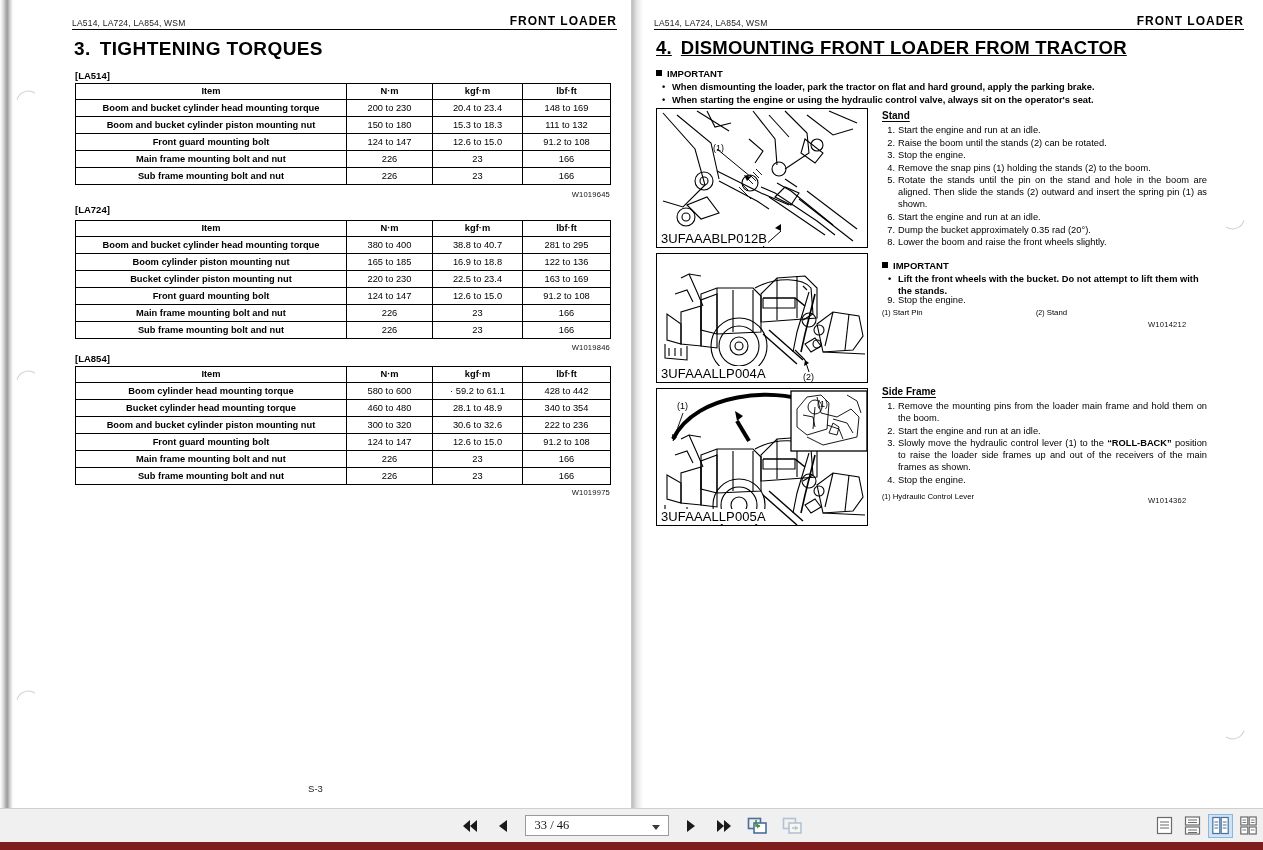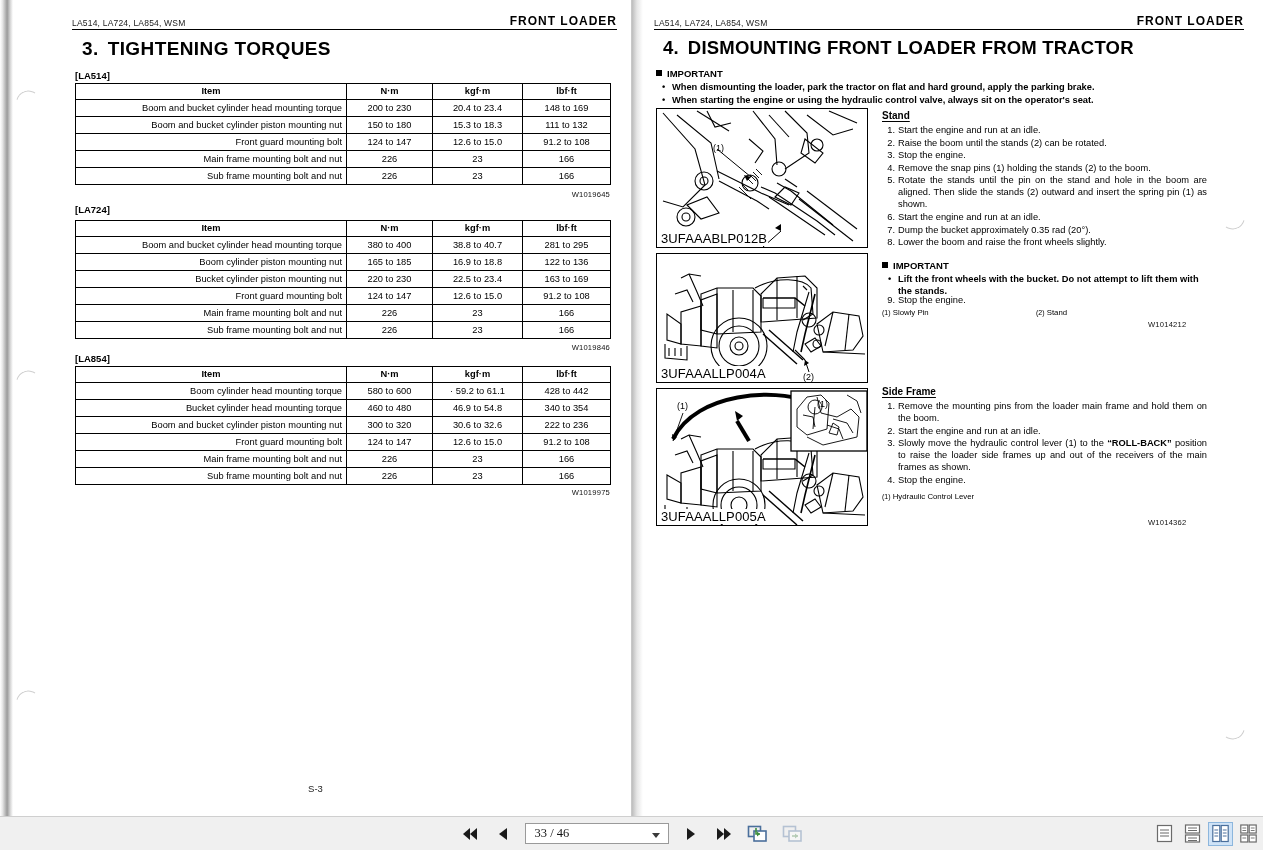--- a/index.html
+++ b/index.html
@@ -121,21 +121,21 @@
     height: 17px;
     padding: 0 4px;
     font-weight: normal;
     line-height: 1.1;
   }
   table.torque th {
     text-align: center;
     font-weight: bold;
     height: 16px;
   }
-  table.torque td.item { text-align: right; }
+  table.torque td.item { text-align: center; font-weight: bold; }
   table.torque td.val { text-align: center; }
   col.c-item { width: 271px; }
   col.c-nm   { width: 86px; }
   col.c-kgf  { width: 90px; }
   col.c-lbf  { width: 88px; }
 
   .code {
     position: absolute;
     font-size: 7.6px;
     color: #111;
@@ -230,21 +230,21 @@
     bottom: 22px;
     width: 100%;
     text-align: center;
     font-size: 9.5px;
     color: #222;
   }
 
   
   #toolbar {
     position: absolute;
-    left: 0; bottom: 0;
+    left: 0; bottom: 8px;
     width: 1263px; height: 34px;
     background: #f0f0f0;
     border-top: 1px solid #cfcfcf;
     display: flex;
     align-items: center;
     justify-content: center;
   }
   .tb-center {
     display: flex;
     align-items: center;
@@ -318,21 +318,21 @@
       <div class="arc" style="left:16px;top:370px;width:30px;height:40px;"></div>
       <div class="arc" style="left:16px;top:690px;width:30px;height:40px;"></div>
 
       <div class="content" style="left:72px;width:545px;">
 
         <div class="pg-header">
           <span class="hdr-left">LA514, LA724, LA854, WSM</span>
           <span class="hdr-right">FRONT LOADER</span>
         </div>
 
-        <div class="sec-title" style="top:38px;left:10px;">
+        <div class="sec-title" style="top:38px;left:2px;">
           <span class="num">3.</span><span>TIGHTENING TORQUES</span>
         </div>
 
         <div class="model-tag" style="top:70px;left:3px;">[LA514]</div>
         <table class="torque" style="top:83px;left:3px;width:535px;">
           <colgroup>
               <col class="c-item">
               <col class="c-nm">
               <col class="c-kgf">
               <col class="c-lbf">
@@ -456,21 +456,21 @@
           <tbody>
             <tr>
                 <td class="item">Boom cylinder head mounting torque</td>
                 <td class="val">580 to 600</td>
                 <td class="val">· 59.2 to 61.1</td>
                 <td class="val">428 to 442</td>
               </tr>
             <tr>
                 <td class="item">Bucket cylinder head mounting torque</td>
                 <td class="val">460 to 480</td>
-                <td class="val">46.9 to 54.8</td>
+                <td class="val">28.1 to 48.9</td>
                 <td class="val">340 to 354</td>
               </tr>
             <tr>
                 <td class="item">Boom and bucket cylinder piston mounting nut</td>
                 <td class="val">300 to 320</td>
                 <td class="val">30.6 to 32.6</td>
                 <td class="val">222 to 236</td>
               </tr>
             <tr>
                 <td class="item">Front guard mounting bolt</td>
@@ -504,21 +504,21 @@
       <div class="arc" style="right:18px;top:190px;width:30px;height:40px;transform:rotate(160deg);"></div>
       <div class="arc" style="right:18px;top:700px;width:30px;height:40px;transform:rotate(160deg);"></div>
 
       <div class="content" style="left:22px;width:590px;">
 
         <div class="pg-header">
           <span class="hdr-left">LA514, LA724, LA854, WSM</span>
           <span class="hdr-right">FRONT LOADER</span>
         </div>
 
-        <div class="sec-title sec-title-r" style="top:37px;left:9px;">
+        <div class="sec-title sec-title-r" style="top:37px;left:2px;text-decoration:underline;">
           <span class="num">4.</span><span>DISMOUNTING FRONT LOADER FROM TRACTOR</span>
         </div>
 
         <div class="imp-block" style="top:68px;left:2px;width:580px;">
           <div class="imp-head">
             <span class="sq"></span><span>IMPORTANT</span>
           </div>
           <div class="imp-item"><span class="bullet">•</span><span>When dismounting the loader, park the tractor on flat and hard ground, apply the parking brake.</span></div>
           <div class="imp-item"><span class="bullet">•</span><span>When starting the engine or using the hydraulic control valve, always sit on the operator's seat.</span></div>
         </div>
@@ -714,41 +714,41 @@
           </div>
           <div class="imp-item"><span class="bullet">•</span><span>Lift the front wheels with the bucket.  Do not attempt to lift them with the stands.</span></div>
         </div>
 
         <ol class="steps" style="top:294px;left:228px;width:325px;">
           <li><span class="n">9.</span><span>Stop the engine.</span></li>
         </ol>
 
         <div class="legend" style="top:308px;left:228px;">
           <span class="k">(1)</span>
-          <span>Slowly Pin</span>
+          <span>Start Pin</span>
         </div>
         <div class="legend" style="top:308px;left:382px;">
           <span class="k">(2)</span>
           <span>Stand</span>
         </div>
         <div class="code" style="top:320px;left:494px;text-align:center;">W1014212</div>
 
         <div class="subhead" style="top:386px;left:228px;">Side Frame</div>
         <ol class="steps" style="top:400px;left:228px;width:325px;">
           <li><span class="n">1.</span><span>Remove the mounting pins from the loader main frame and hold them on the boom.</span></li>
           <li><span class="n">2.</span><span>Start the engine and run at an idle.</span></li>
           <li><span class="n">3.</span><span>Slowly move the hydraulic control lever (1) to the </span><b>“ROLL-BACK”</b><span> position to raise the loader side frames up and out of the receivers of the main frames as shown.</span></li>
           <li><span class="n">4.</span><span>Stop the engine.</span></li>
         </ol>
 
         <div class="legend" style="top:492px;left:228px;">
           <span class="k">(1)</span>
           <span>Hydraulic Control Lever</span>
         </div>
-        <div class="code" style="top:518px;left:494px;">W1014362</div>
+        <div class="code" style="top:496px;left:494px;">W1014362</div>
 
       </div>
 
     </div>
 
   </div>
 
   <div id="toolbar">
     <div class="tb-center">
 

